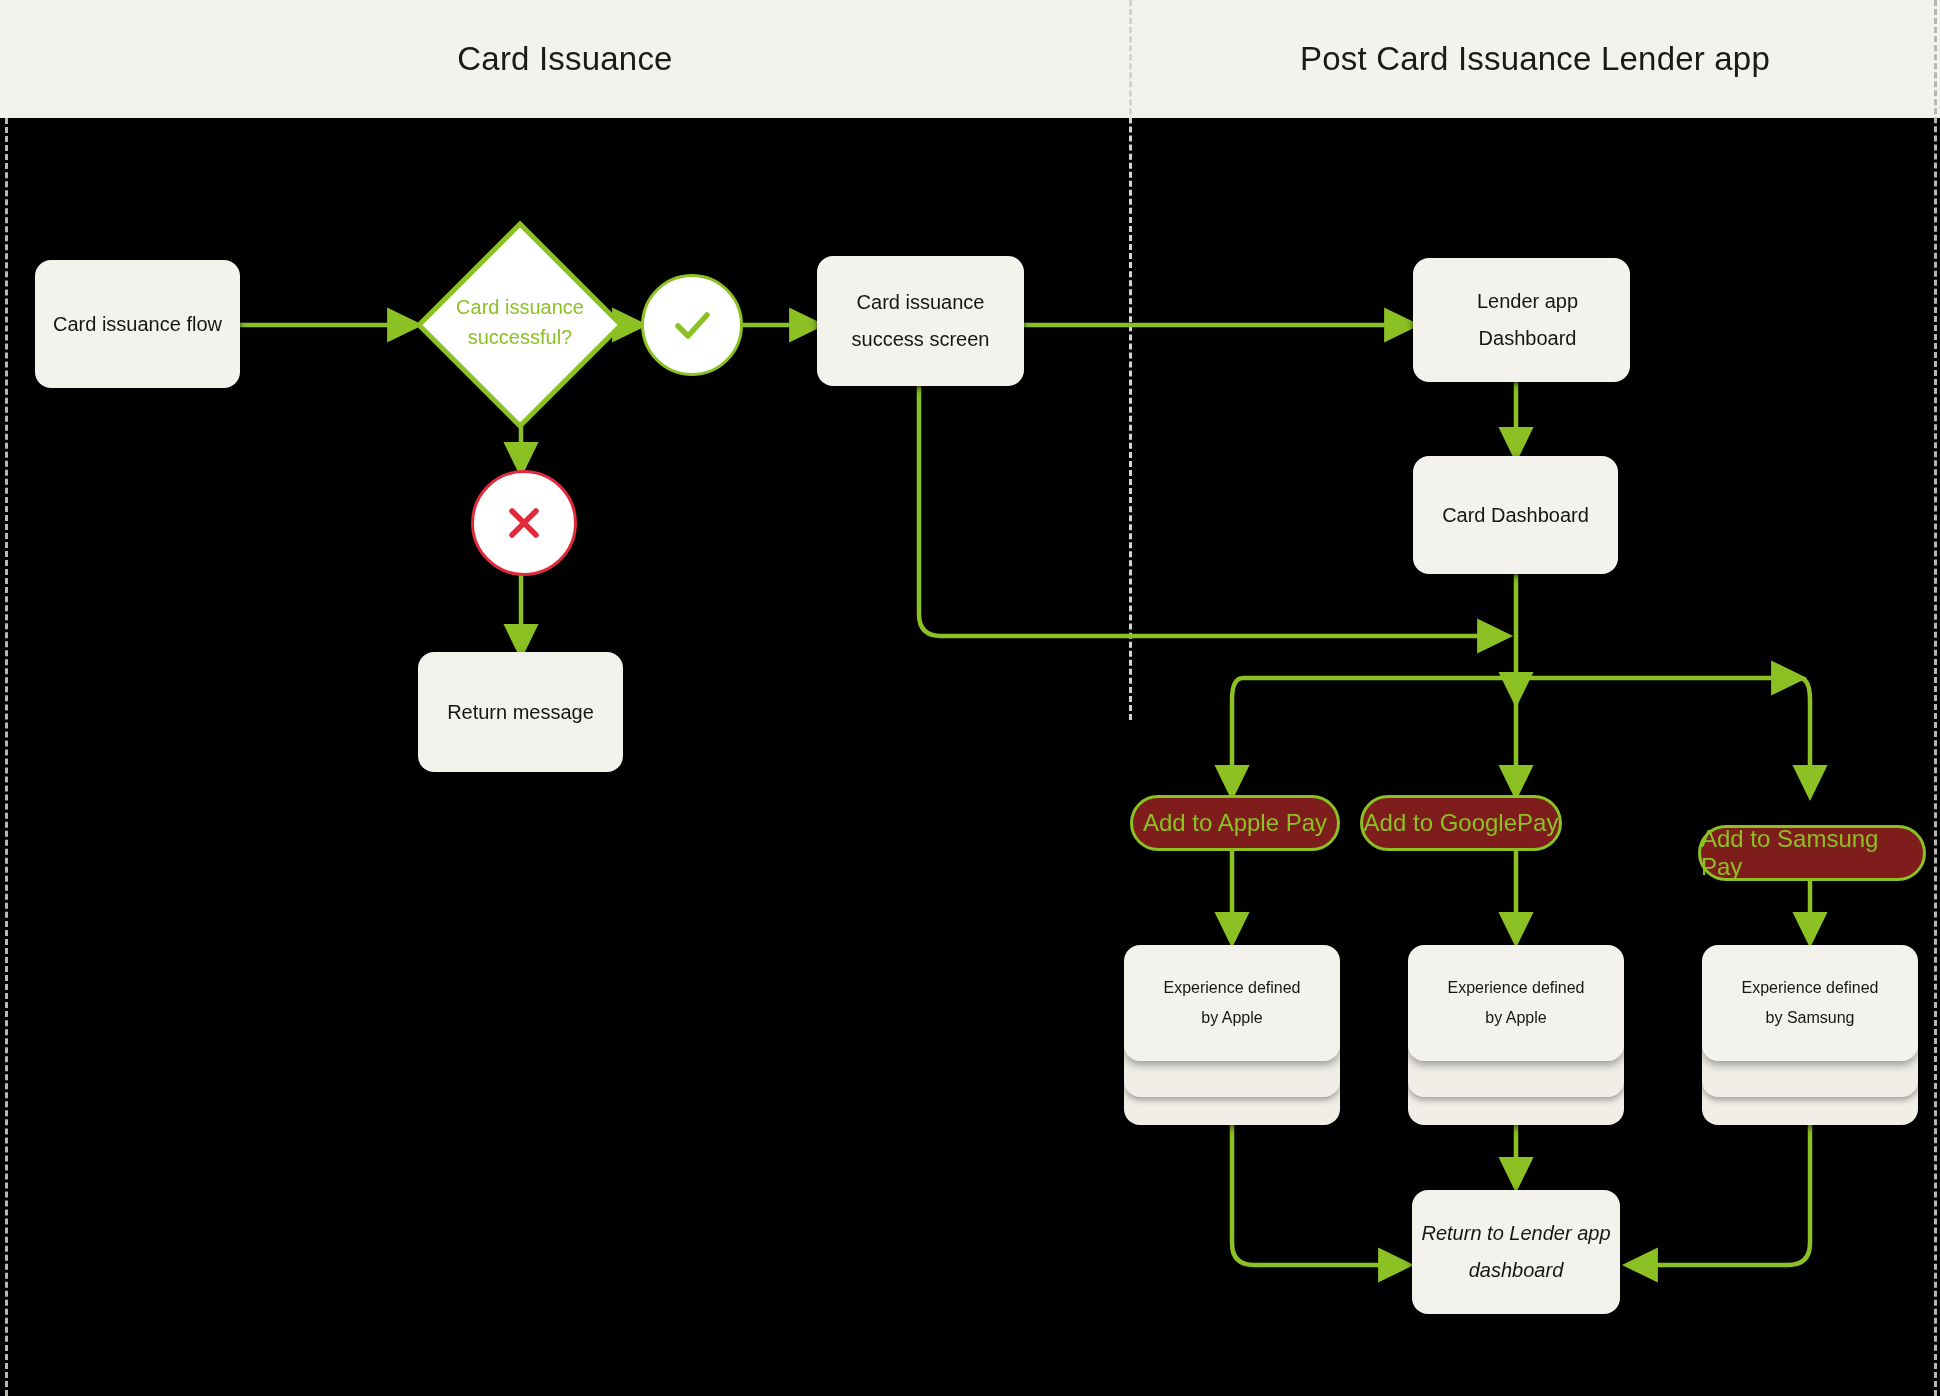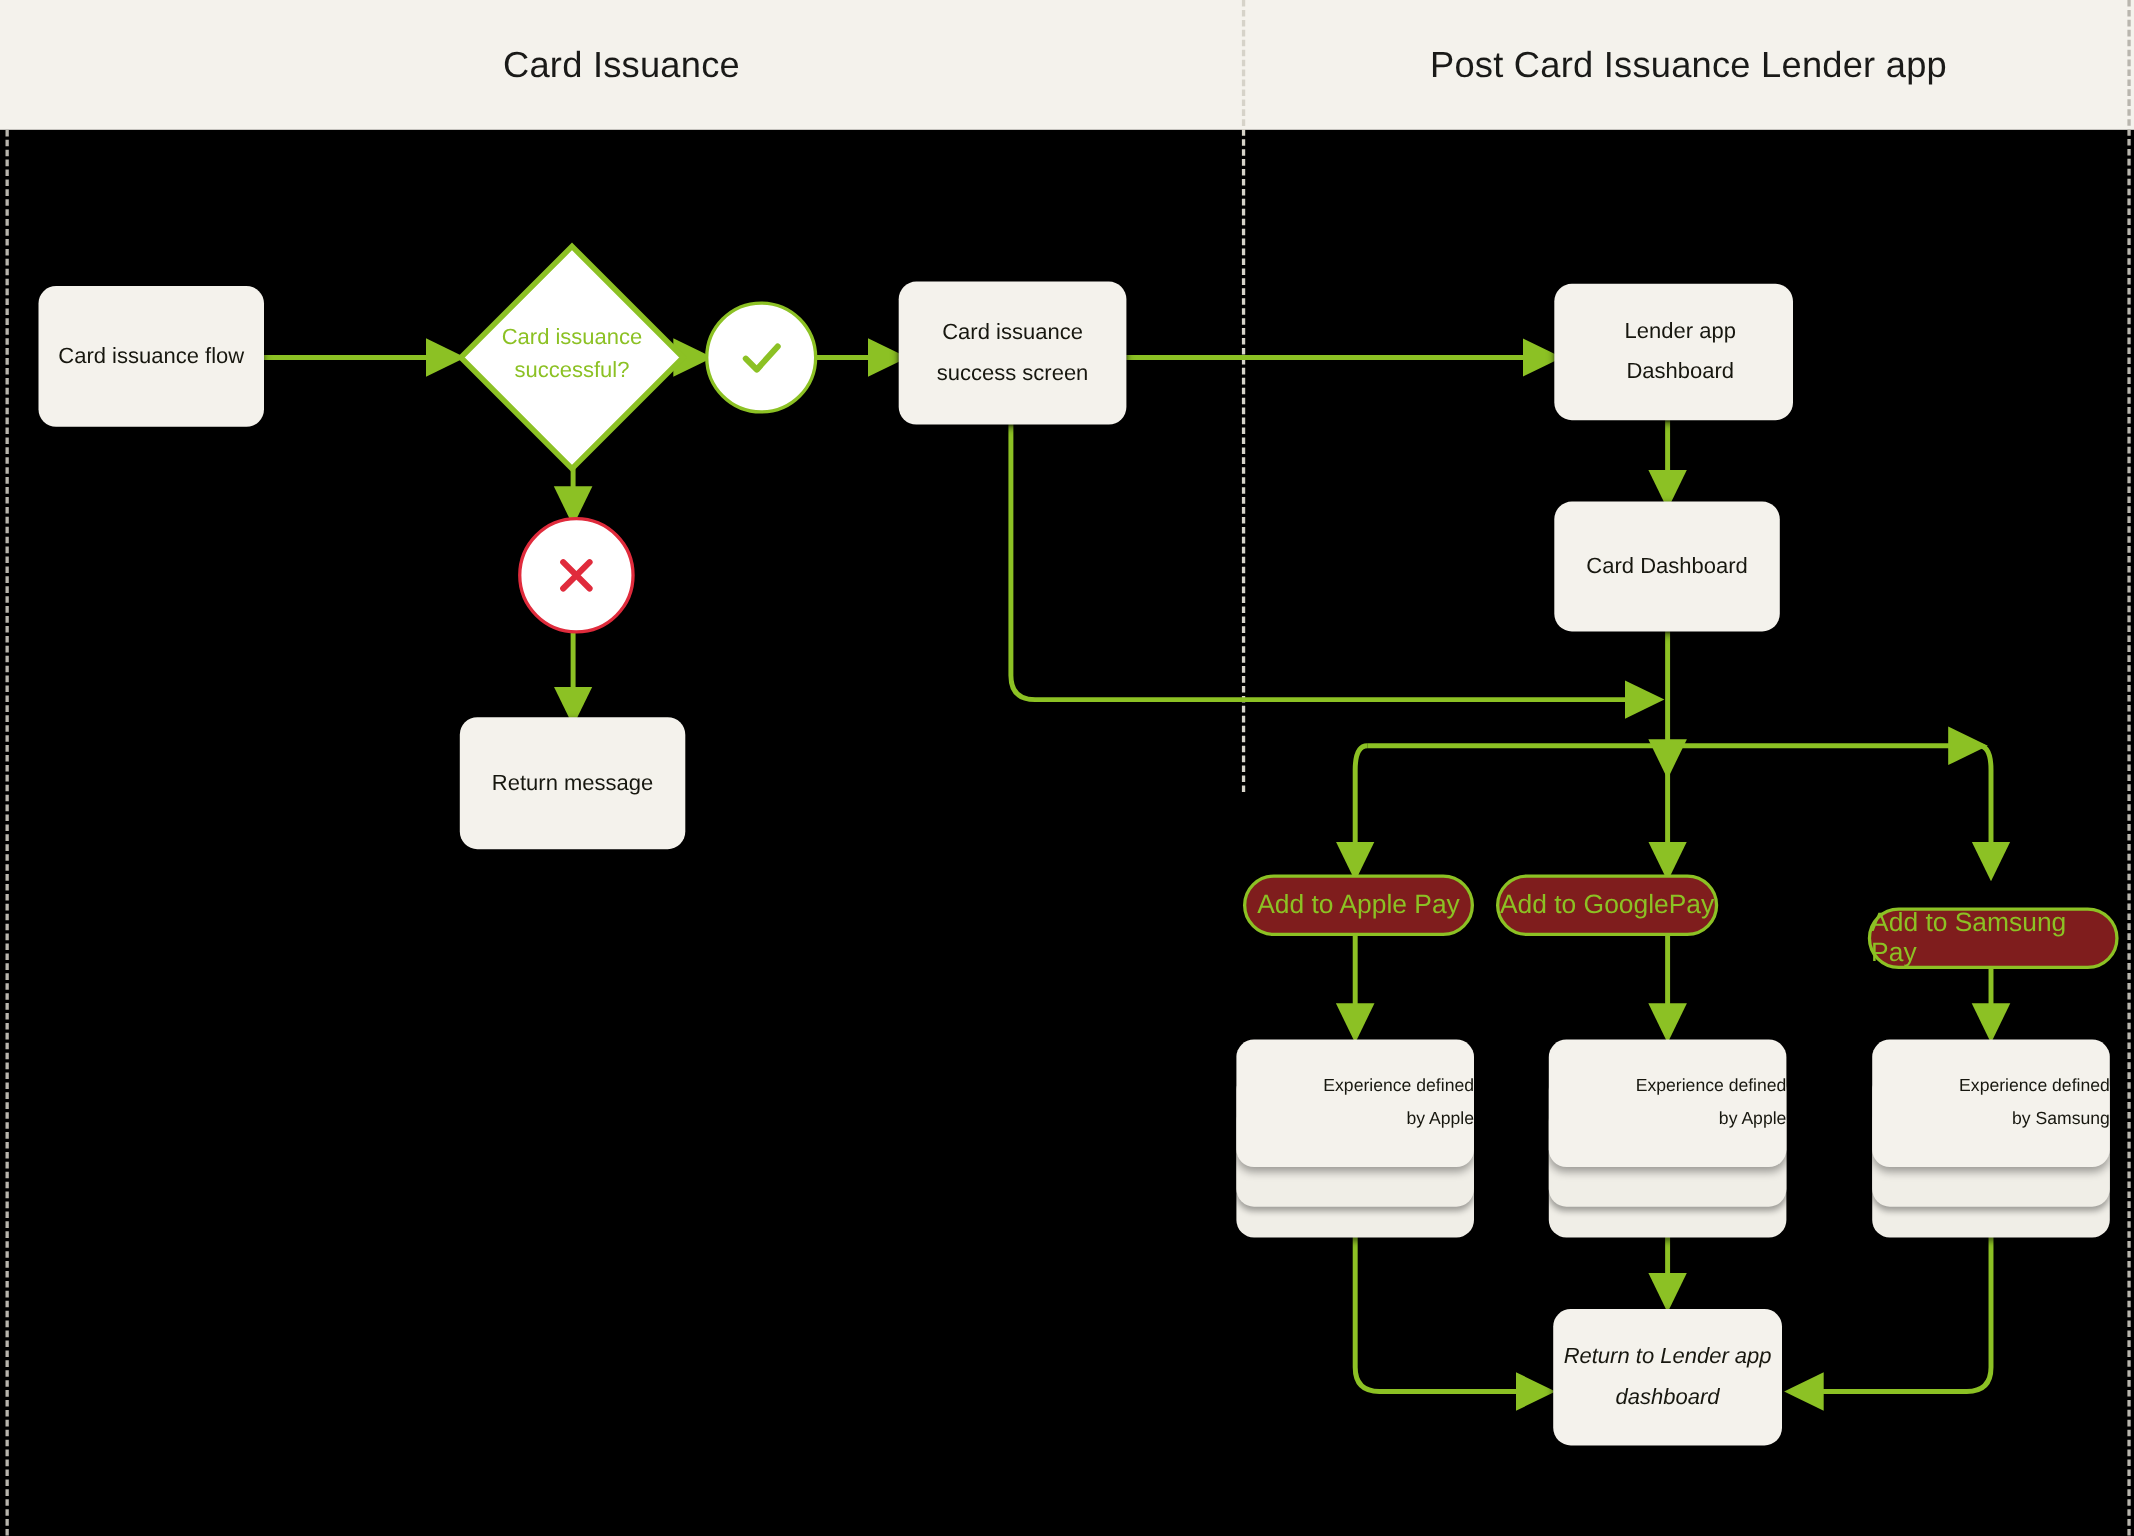--- a/index.html
+++ b/index.html
@@ -71,21 +71,21 @@
   
   .stack{position:absolute;}
   .stack .sheet{
     position:absolute;left:0;background:#f0eee7;border-radius:16px;
   }
   .stack .sheet.s3{top:58px;width:100%;height:122px;box-shadow:0 3px 7px rgba(0,0,0,.55);}
   .stack .sheet.s2{top:30px;width:100%;height:122px;box-shadow:0 3px 6px rgba(0,0,0,.35);}
   .stack .sheet.s1{
     top:0;width:100%;height:116px;background:#f4f2ec;
     box-shadow:0 4px 8px rgba(0,0,0,.35);
-    display:flex;flex-direction:column;align-items:flex-end;justify-content:center;
+    display:flex;flex-direction:column;align-items:center;justify-content:center;
     color:#17170f;line-height:1.85;
   }
 
   
   .badge{
     position:absolute;border-radius:50%;background:#fff;
     display:flex;align-items:center;justify-content:center;
   }
   .badge.ok{border:3px solid #8cc124;}
   .badge.err{border:3px solid #e02b3c;}

